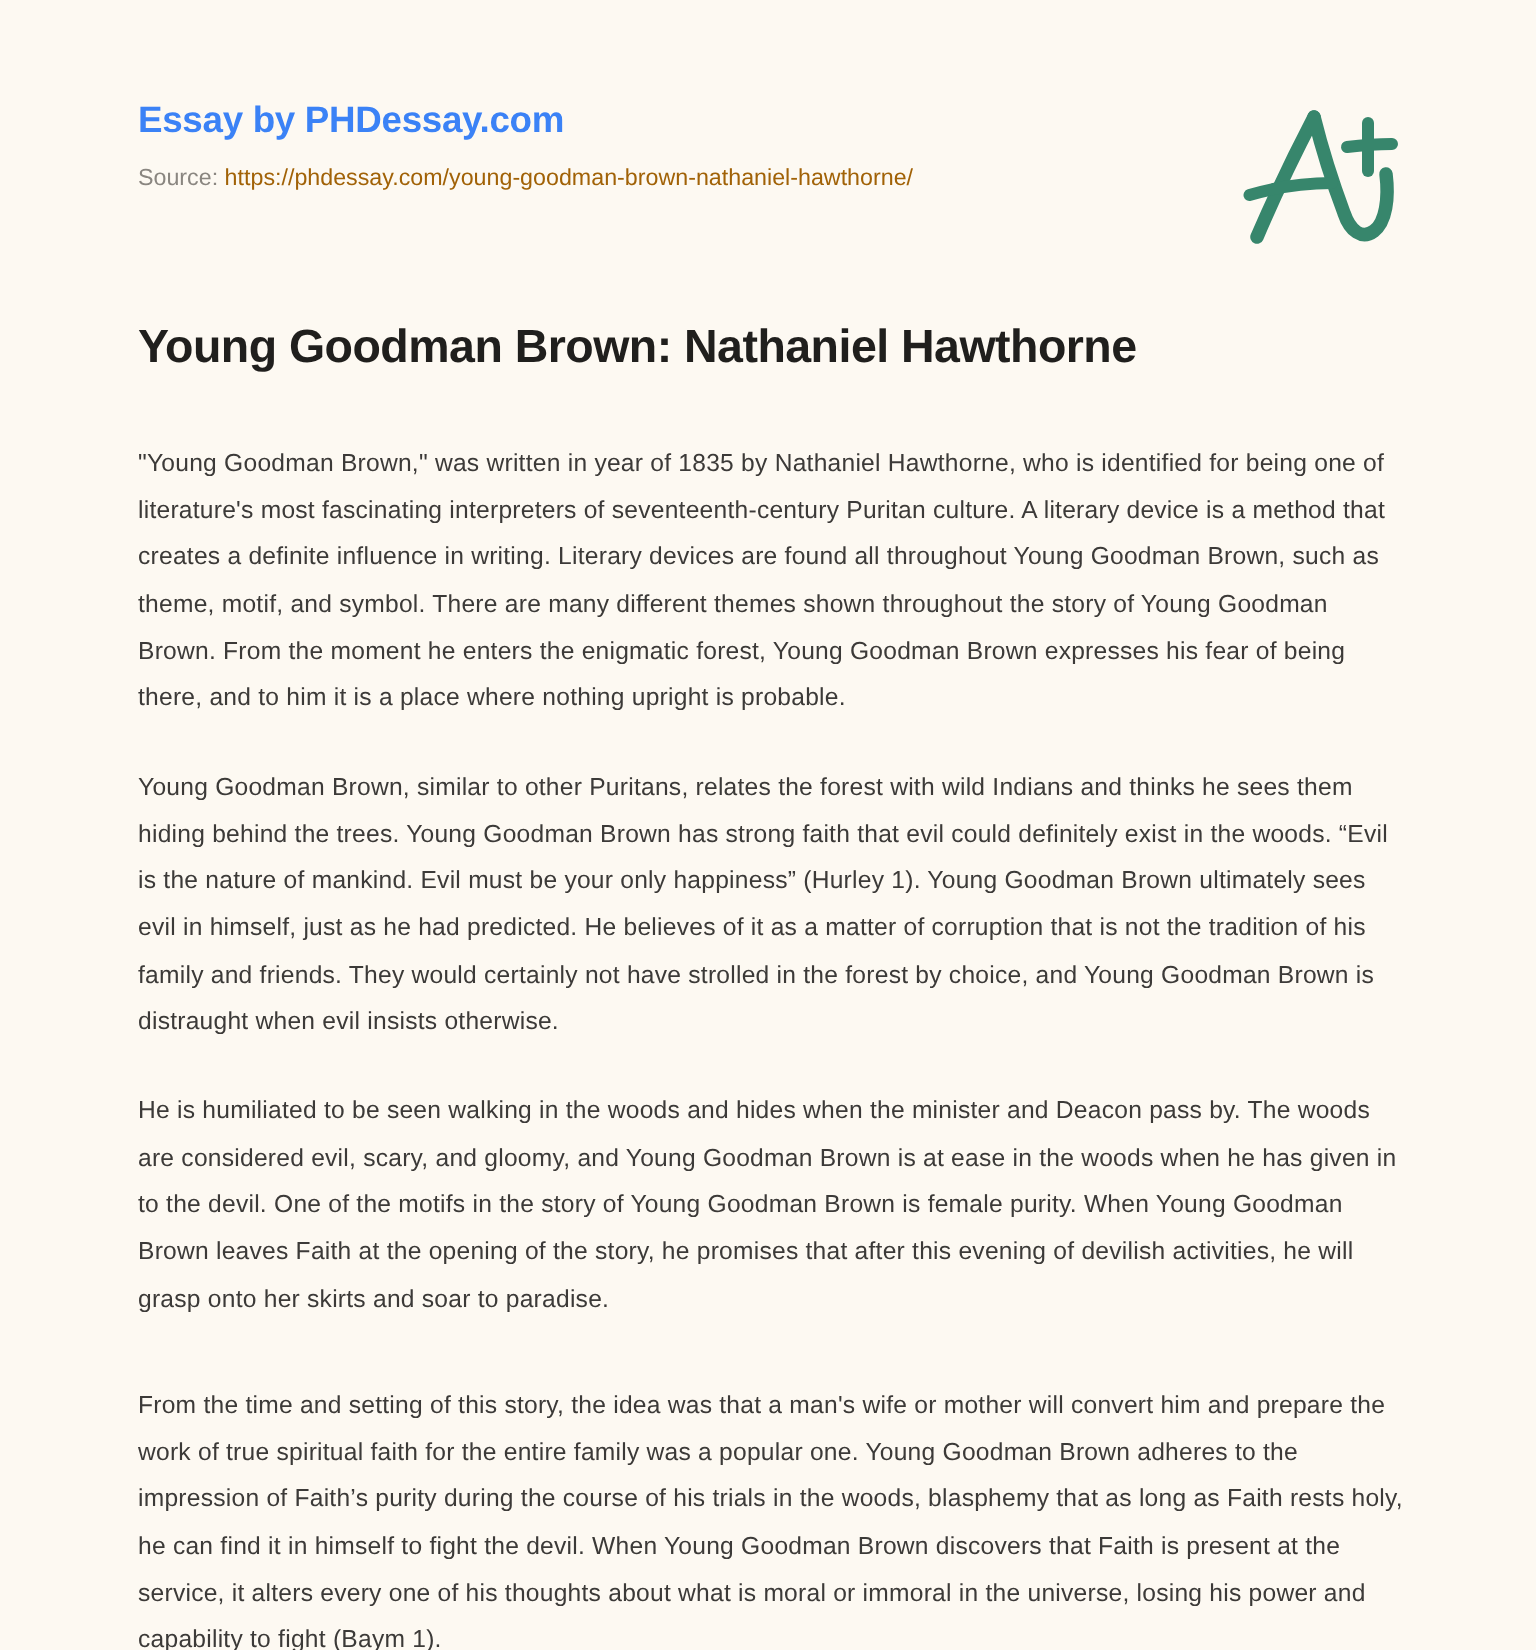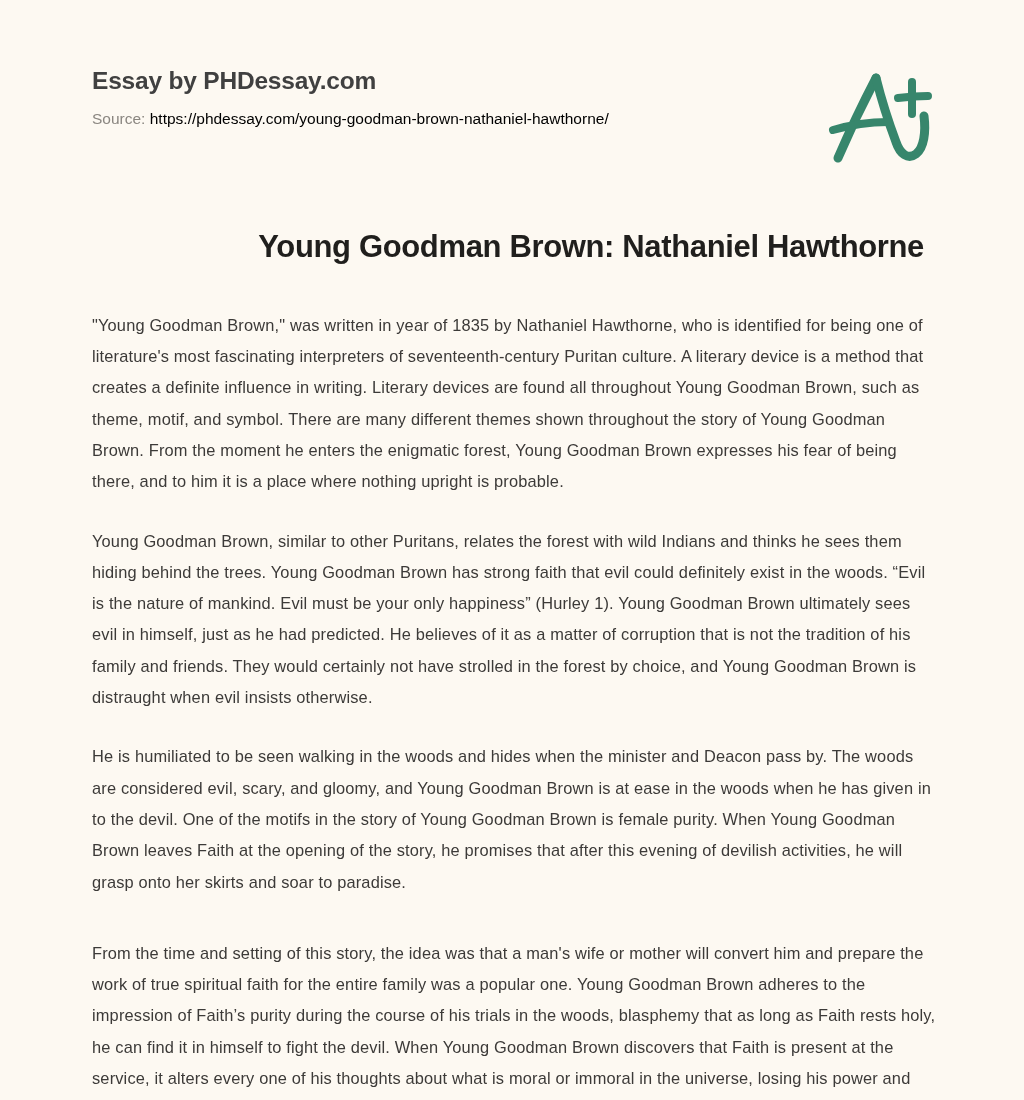--- a/index.html
+++ b/index.html
@@ -24,35 +24,35 @@
   
   .header {
     position: absolute;
     left: 92px;
     top: 66px;
     right: 92px;
   }
   .brand-title {
     font-size: 24.5px;
     font-weight: bold;
-    color: #404040;
+    color: #3b82f6;
     letter-spacing: -0.2px;
     line-height: 1.2;
     margin: 0;
     white-space: nowrap;
   }
   .source-line {
     margin-top: 14px;
     font-size: 15.5px;
     color: #8a8680;
     line-height: 1.3;
     white-space: nowrap;
   }
   .source-link {
-    color: #000000;
+    color: #a16207;
     text-decoration: none;
   }
 
   
   .logo {
     position: absolute;
     right: 92px;
     top: 68px;
     width: 112px;
     height: 98px;
@@ -60,28 +60,27 @@
   .logo svg { display: block; width: 112px; height: 98px; }
 
   
   .article {
     position: absolute;
     left: 92px;
     top: 212px;
     width: 848px;
   }
   .doc-title {
-    margin: 16px;
+    margin: 0;
     font-size: 31px;
     font-weight: bold;
     color: #201f1d;
     letter-spacing: -0.35px;
     line-height: 1.25;
     white-space: nowrap;
-    text-align: right;
   }
   .body-copy {
     margin-top: 43px;
   }
   .body-copy p {
     margin: 0 0 28px 0;
     font-size: 16.4px;
     line-height: 31.3px;
     color: #3c3a38;
     letter-spacing: 0.01em;

